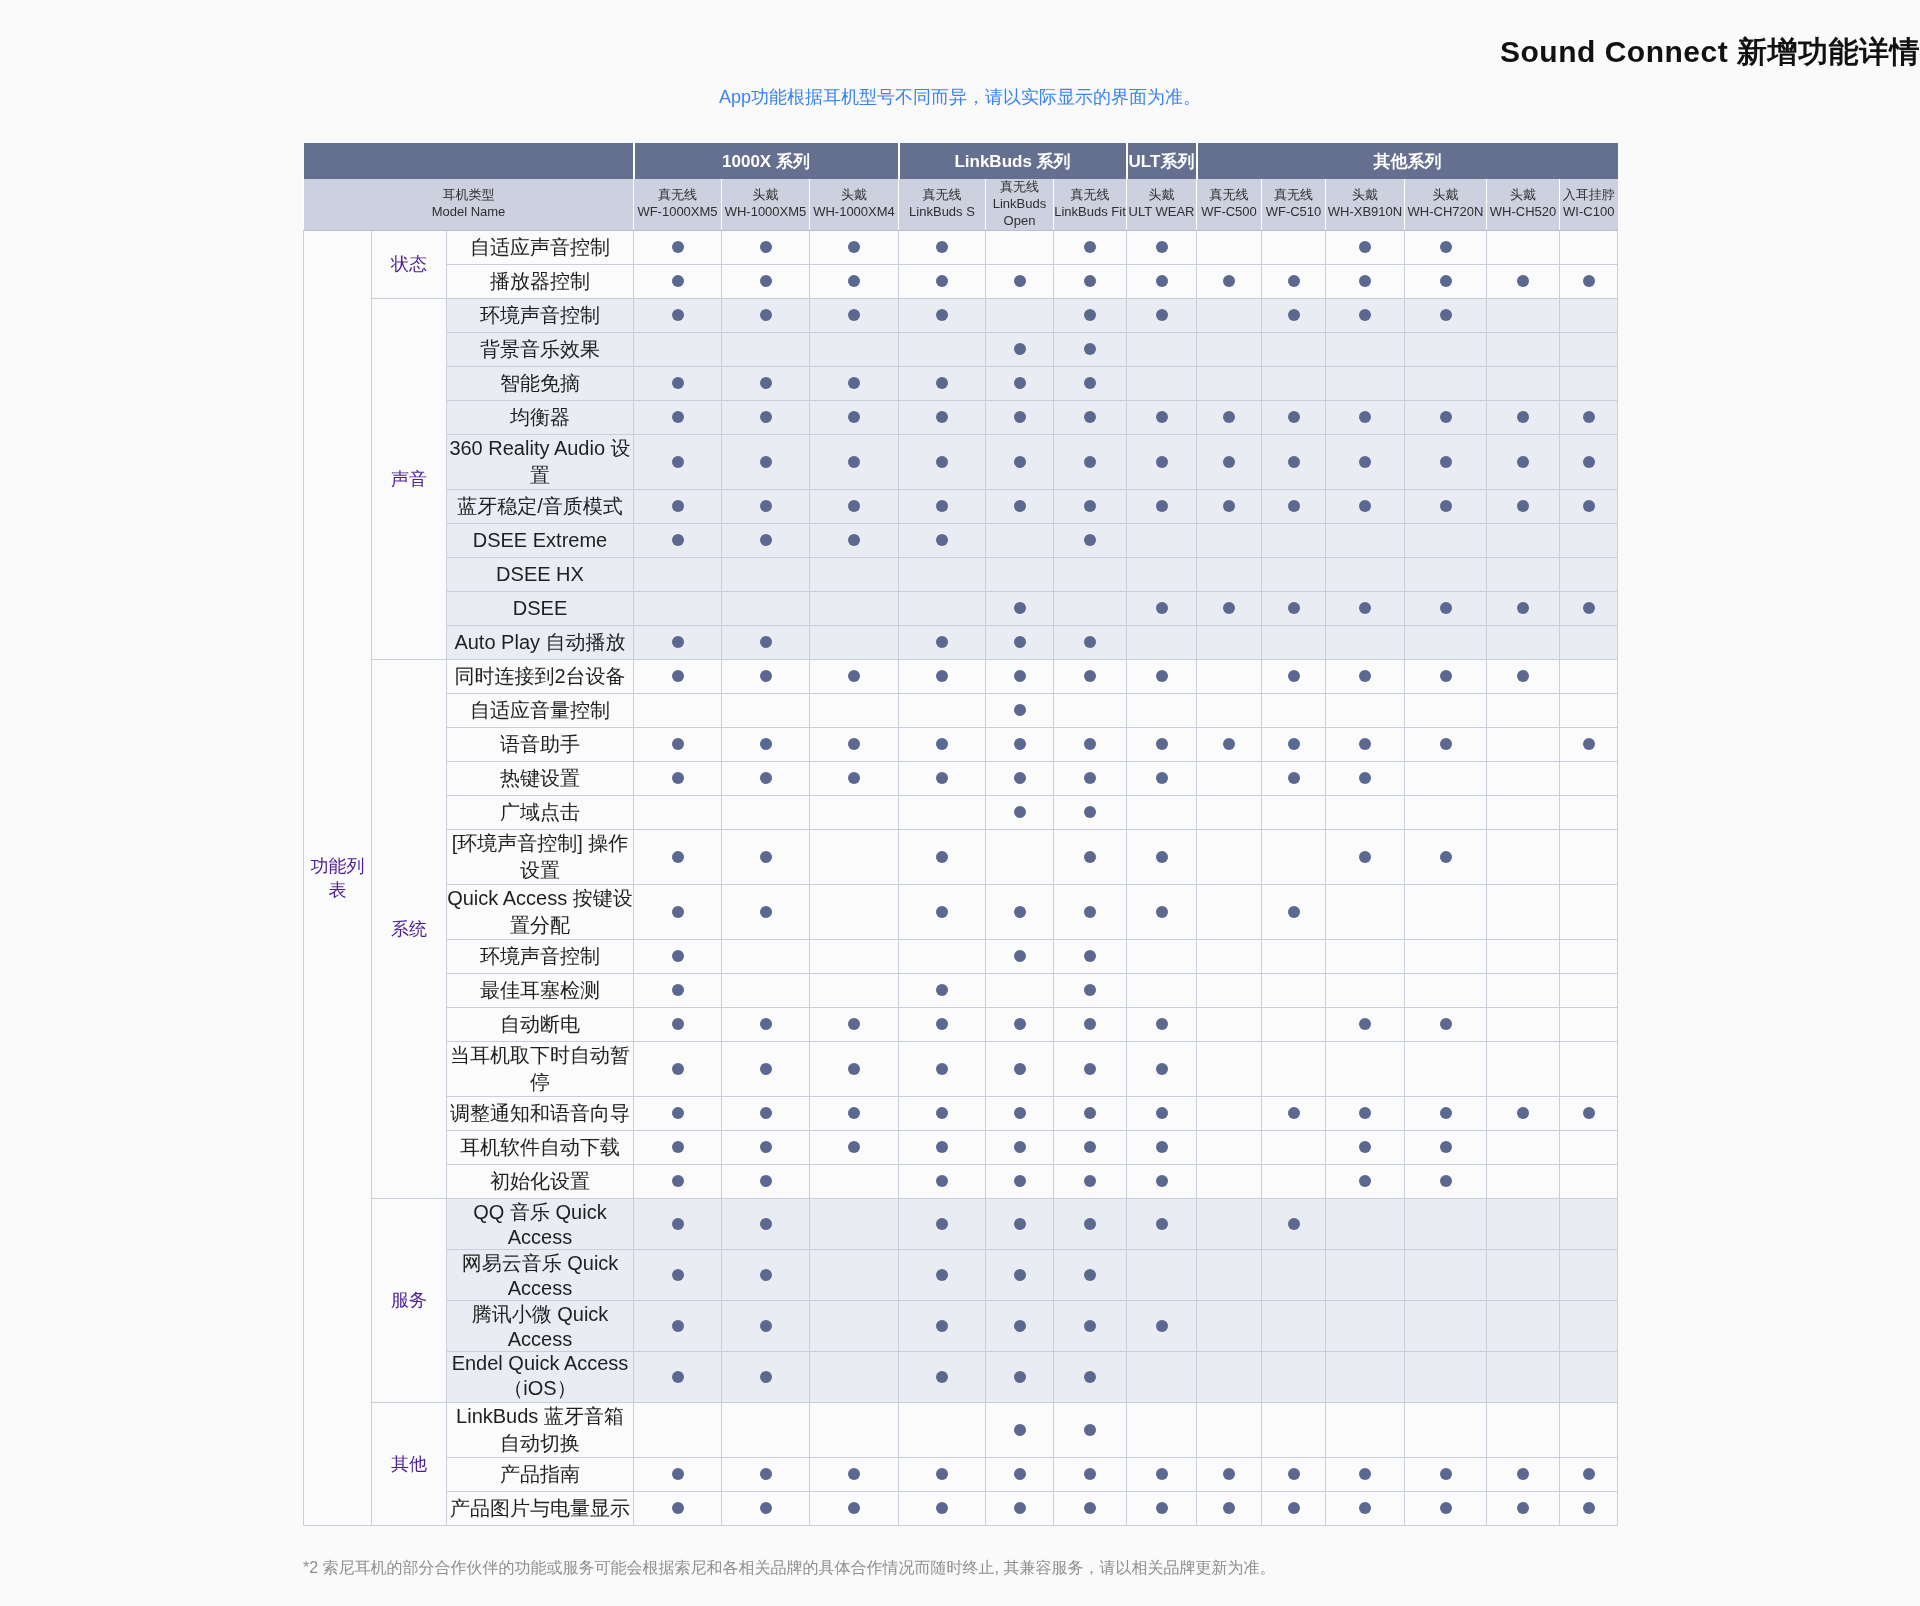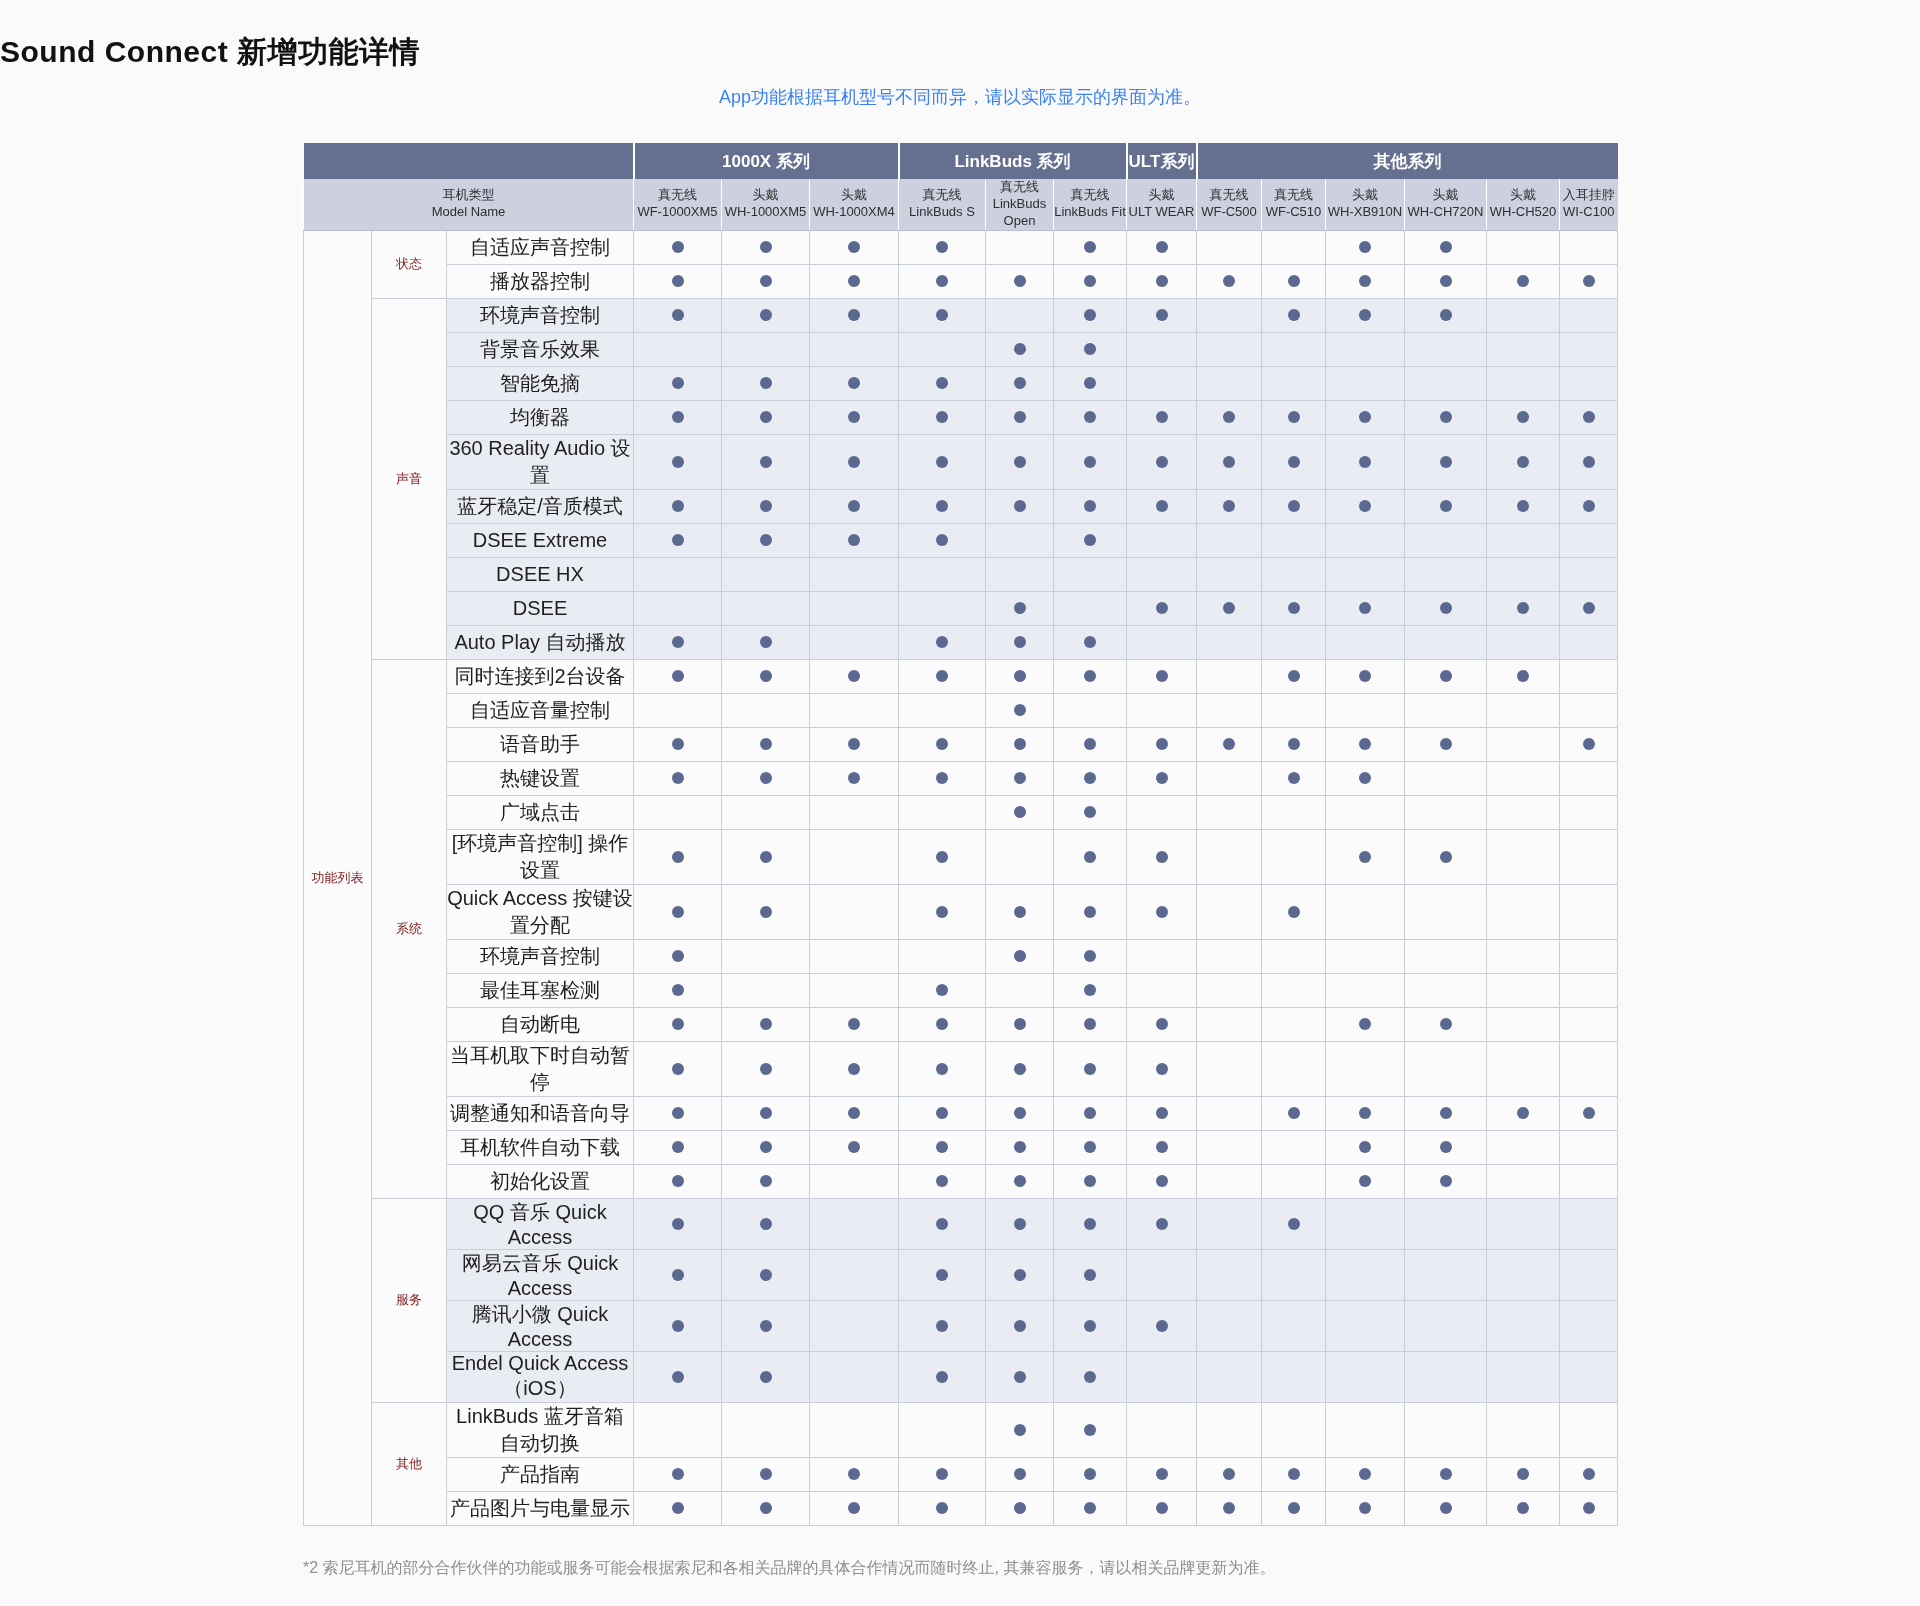--- a/index.html
+++ b/index.html
@@ -4,21 +4,21 @@
 <style>
   html,body{margin:0;padding:0;}
   body{
     width:1920px;height:1606px;
     background:#fafafa;
     font-family:"Liberation Sans","DejaVu Sans",sans-serif;
     color:#1c1c1c;
   }
   .page{padding-top:32px;}
   .title{
-    text-align:left;font-size:30px;font-weight:700;color:#111;
+    text-align:right;font-size:30px;font-weight:700;color:#111;
     margin:0 0 12px 0;letter-spacing:.5px;
   }
   .subtitle{
     text-align:center;font-size:18px;color:#3b82f6;margin:0 0 34px 0;
   }
   table.matrix{
     border-collapse:collapse;table-layout:fixed;
     margin-left:303px;background:#fbfbfc;
   }
   table.matrix th,table.matrix td{padding:0;box-sizing:border-box;}
@@ -33,21 +33,21 @@
     background:#ccd0df;color:#2f2f2f;font-weight:400;
     height:40px;font-size:13px;line-height:1.3;text-align:center;
     border-left:1px solid #ffffff;border-bottom:1px solid #b9bfd0;
   }
   th.h2 .mtype{display:block;}
   th.h2 .mname{display:block;}
   
   tbody td{
     border:1px solid #c9cedb;height:34px;text-align:center;vertical-align:middle;
   }
-  td.fl,td.grp{background:#fbfbfc;font-size:13px;color:#7f1d1d;}
+  td.fl,td.grp{background:#fbfbfc;font-size:18px;color:#4c1d95;}
   td.feat{font-size:20px;color:#1f1f1f;}
   td.light{background:#fbfbfc;}
   td.shade{background:#eaecf3;}
   .dot{
     display:block;margin:0 auto;width:12px;height:12px;border-radius:50%;
     background:#5b6890;
   }
   .footnotes{
     margin:30px 0 0 303px;font-size:16px;color:#8f8f8f;line-height:24.5px;
     max-width:1390px;

